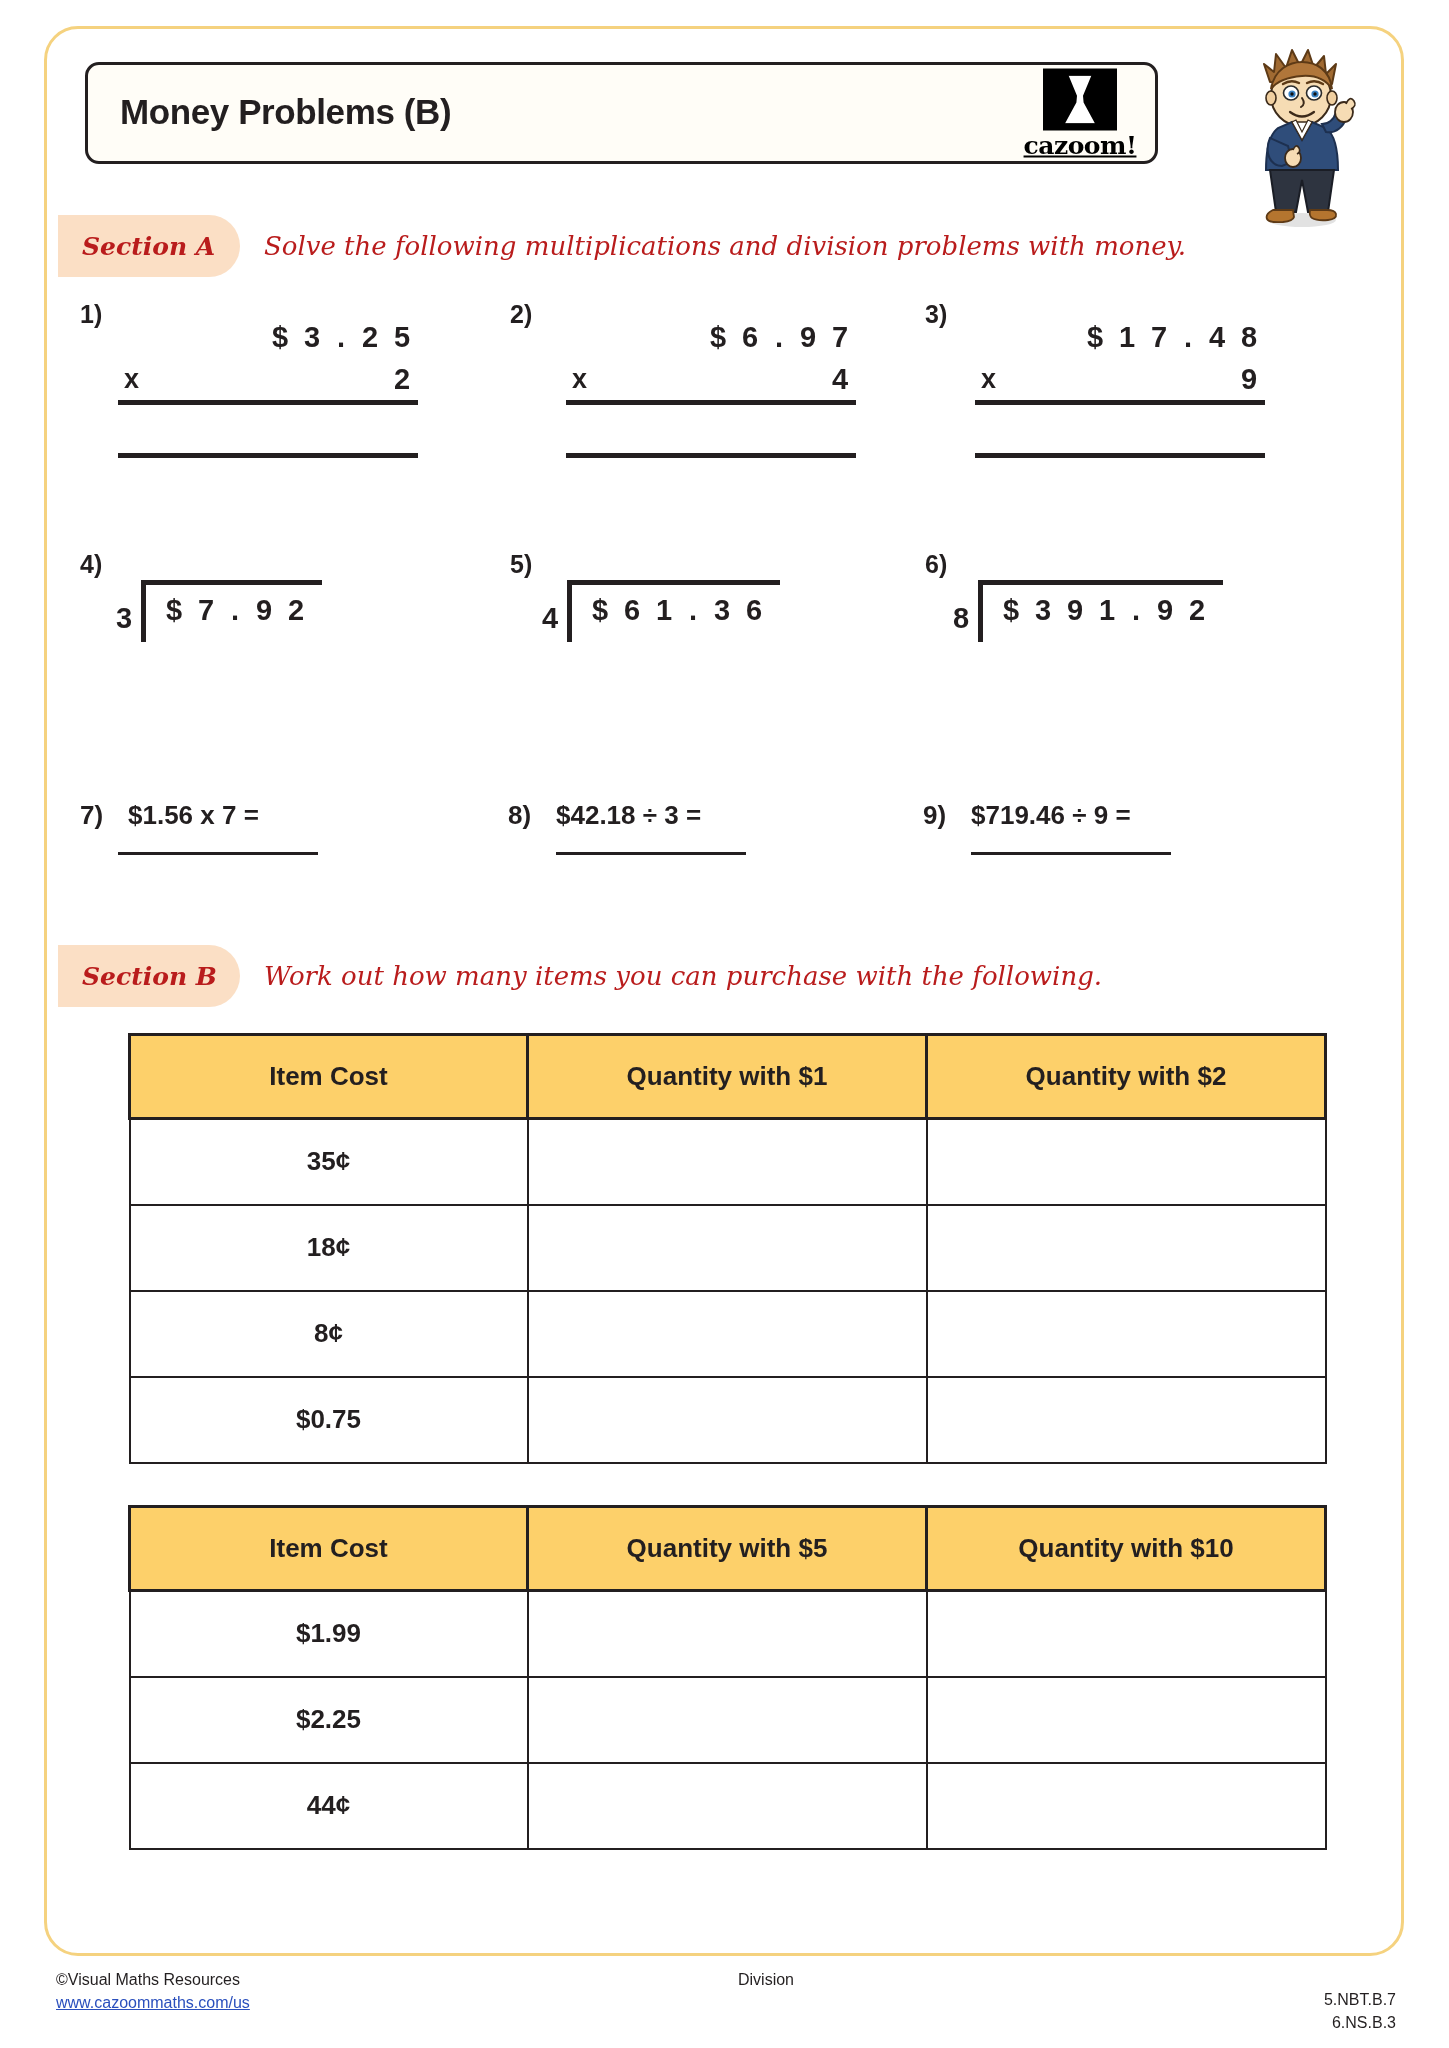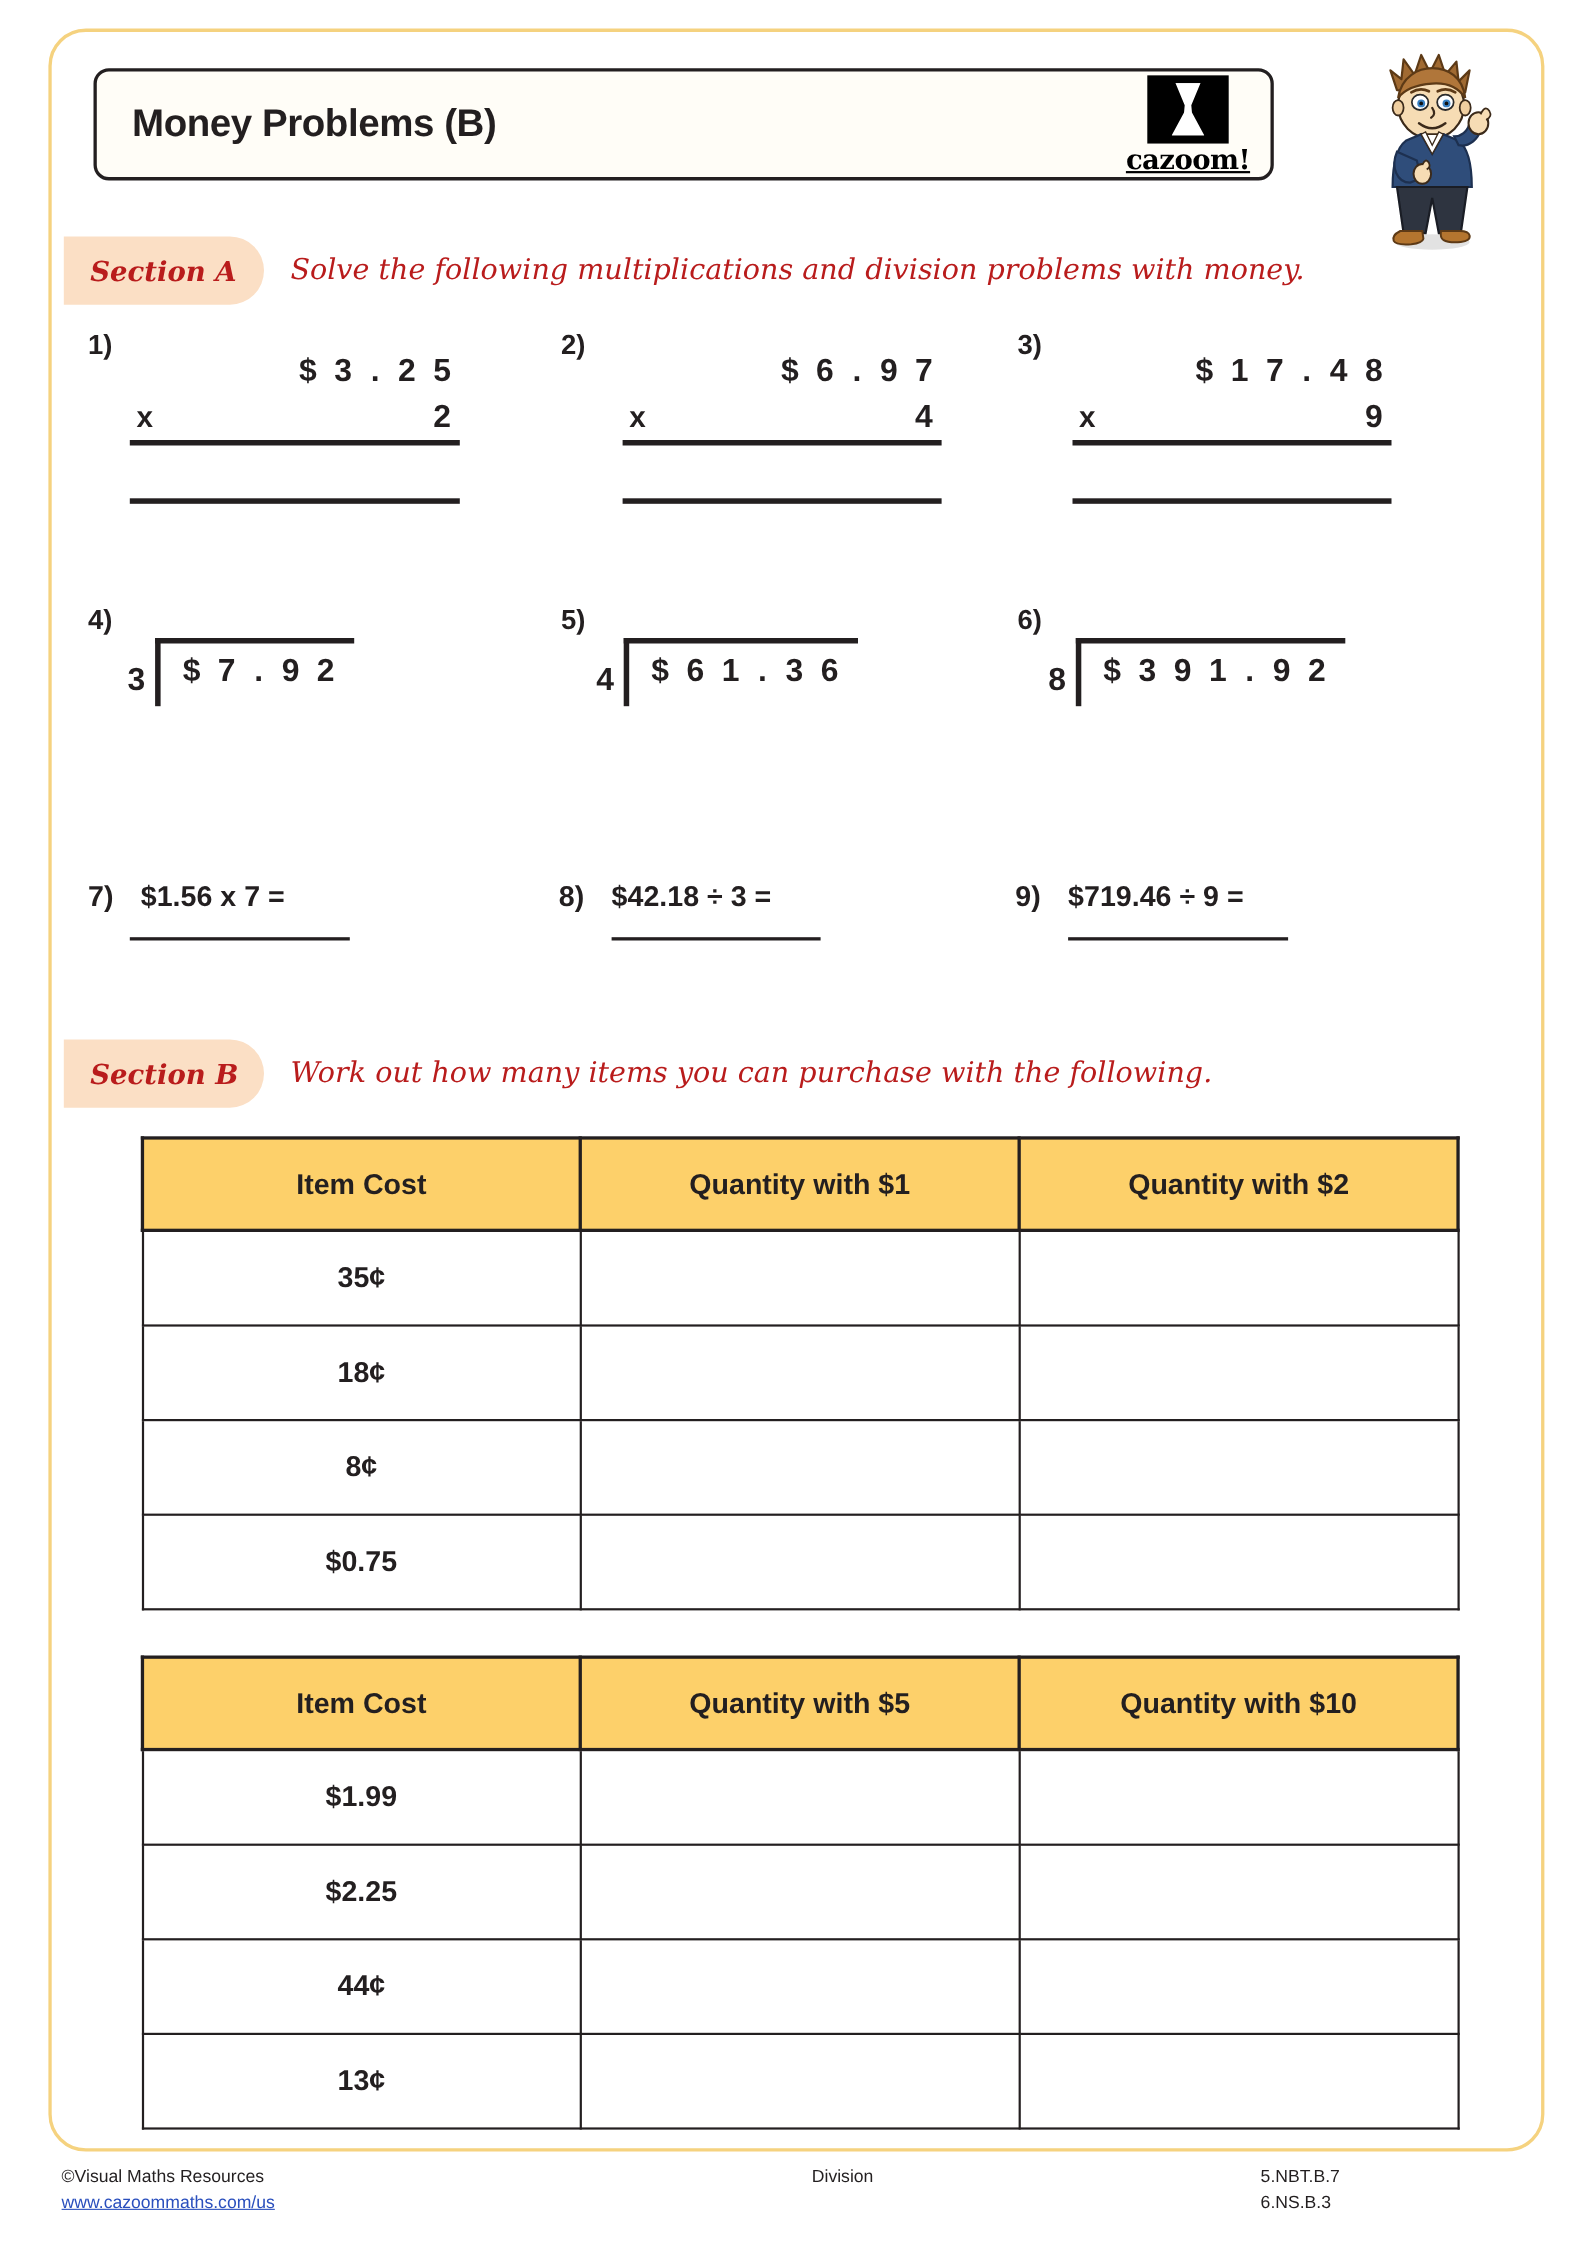--- a/index.html
+++ b/index.html
@@ -262,21 +262,23 @@
     text-decoration: underline;
     display: block;
   }
   .footer-center {
     width: 470px;
     text-align: center;
     line-height: 1.45;
   }
   .footer-right {
     width: 250px;
+    text-align: right;
     line-height: 1.45;
+    margin-top: 20px;
   }
 </style>
 </head>
 <body>
 
 <div class="page-frame"></div>
 
 <div class="content">
 
   <div class="title-box">
@@ -533,25 +535,20 @@
       <tr>
         <td>$2.25</td>
         <td></td>
         <td></td>
       </tr>
       <tr>
         <td>44¢</td>
         <td></td>
         <td></td>
       </tr>
-      <tr>
-        <td>13¢</td>
-        <td></td>
-        <td></td>
-      </tr>
     </tbody>
   </table>
 
   <div class="footer">
     <div class="footer-left">
       <div>©Visual Maths Resources</div>
       <a class="footer-link" href="#">www.cazoommaths.com/us</a>
     </div>
     <div class="footer-center">
       <div>Division</div>

